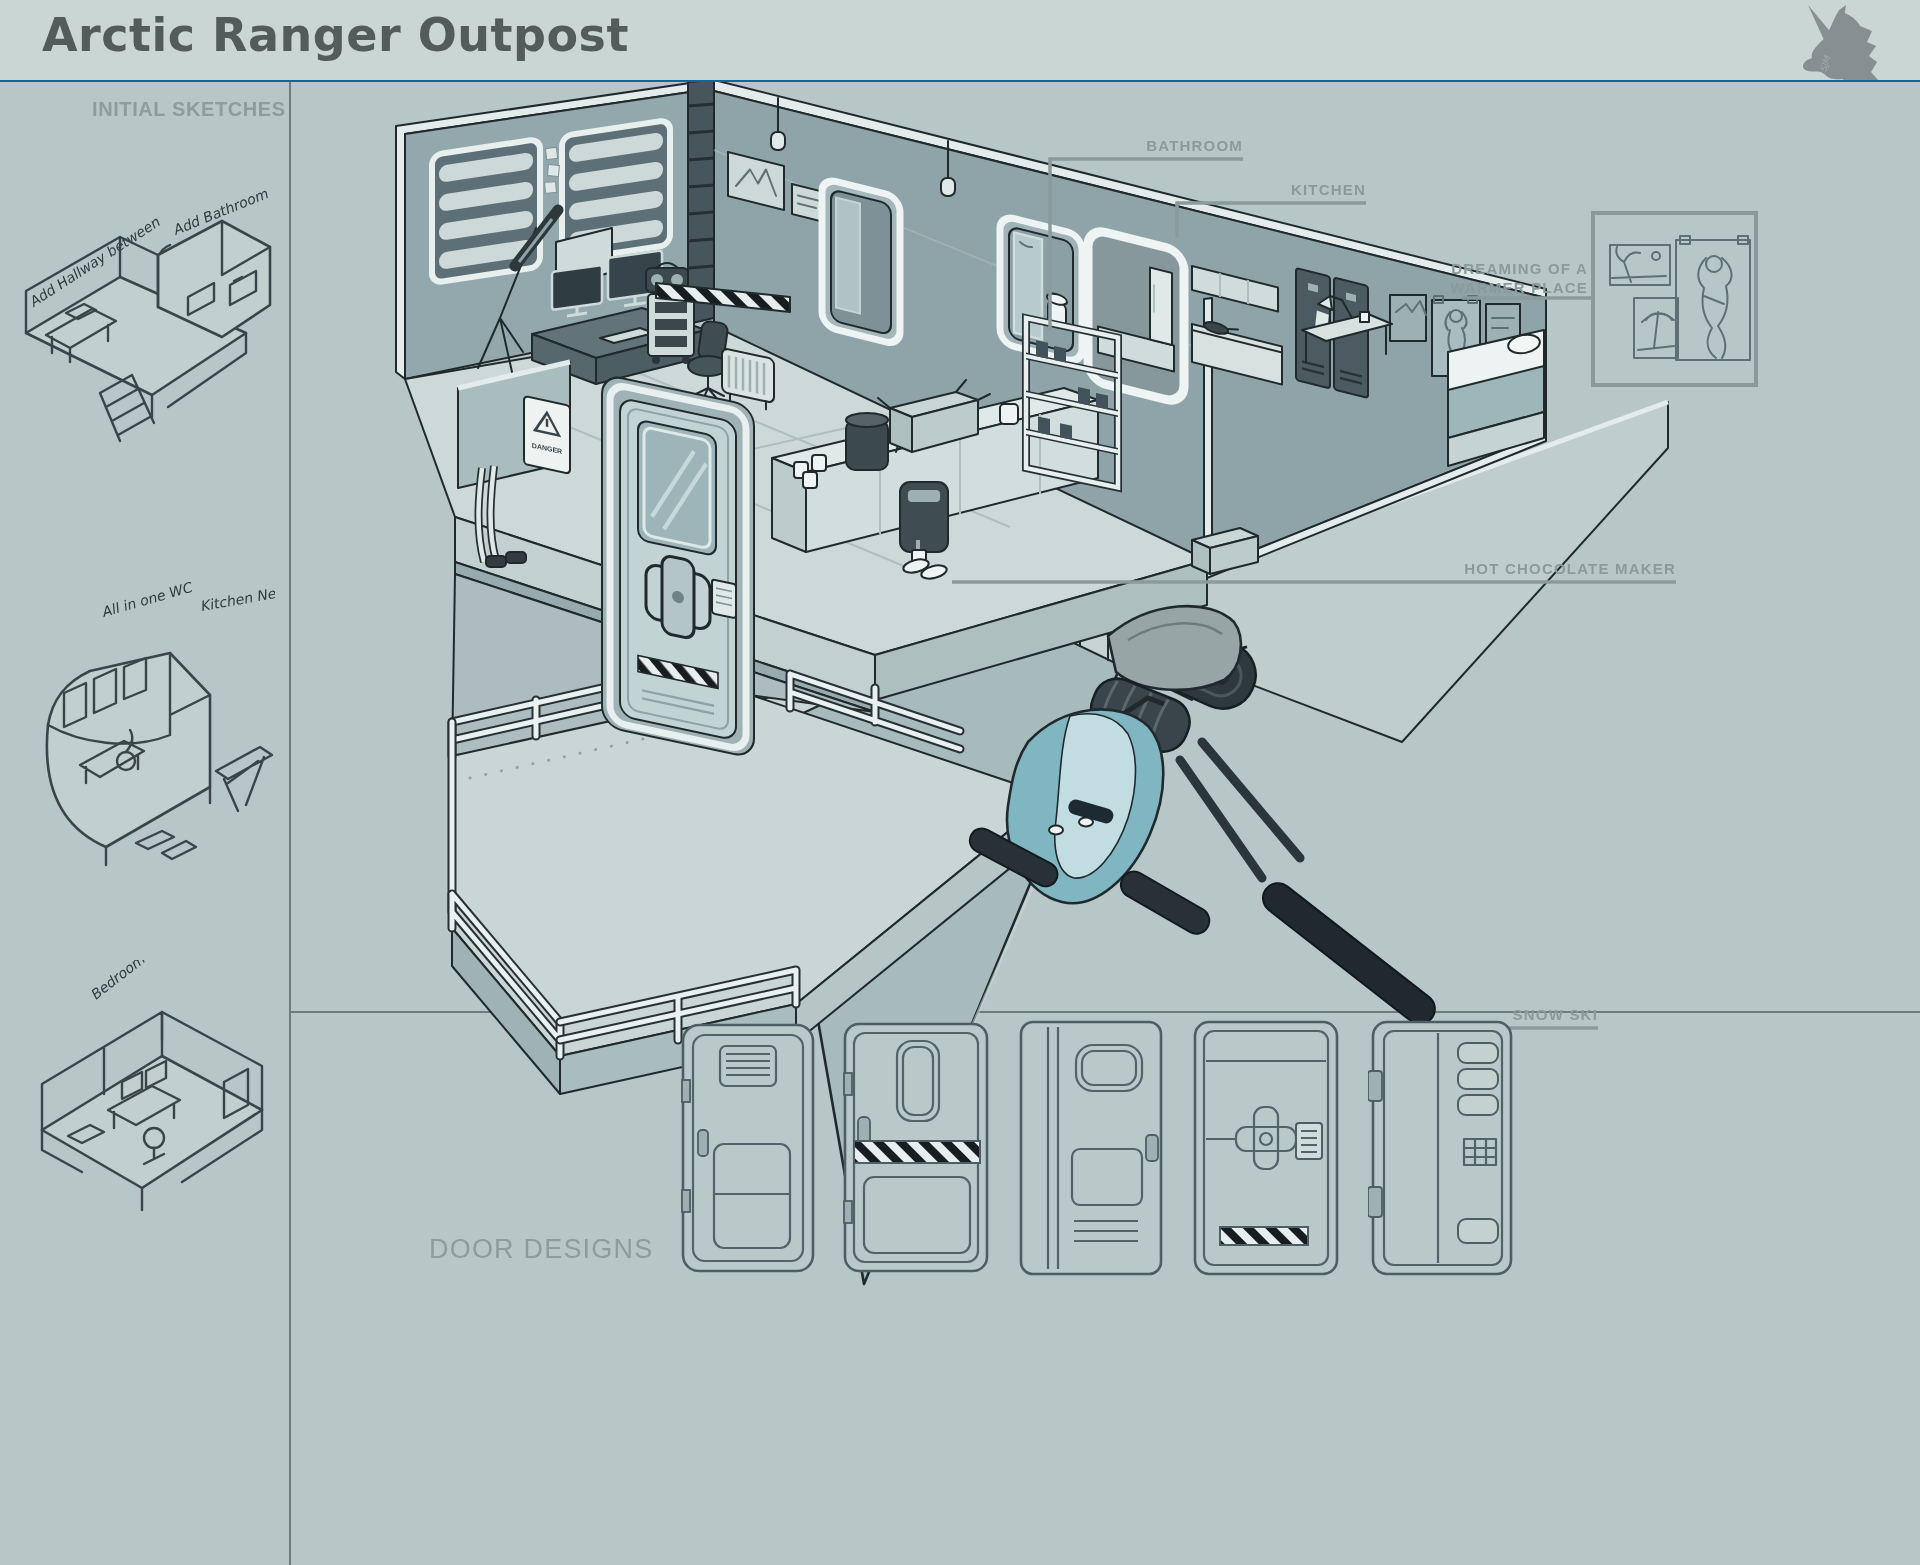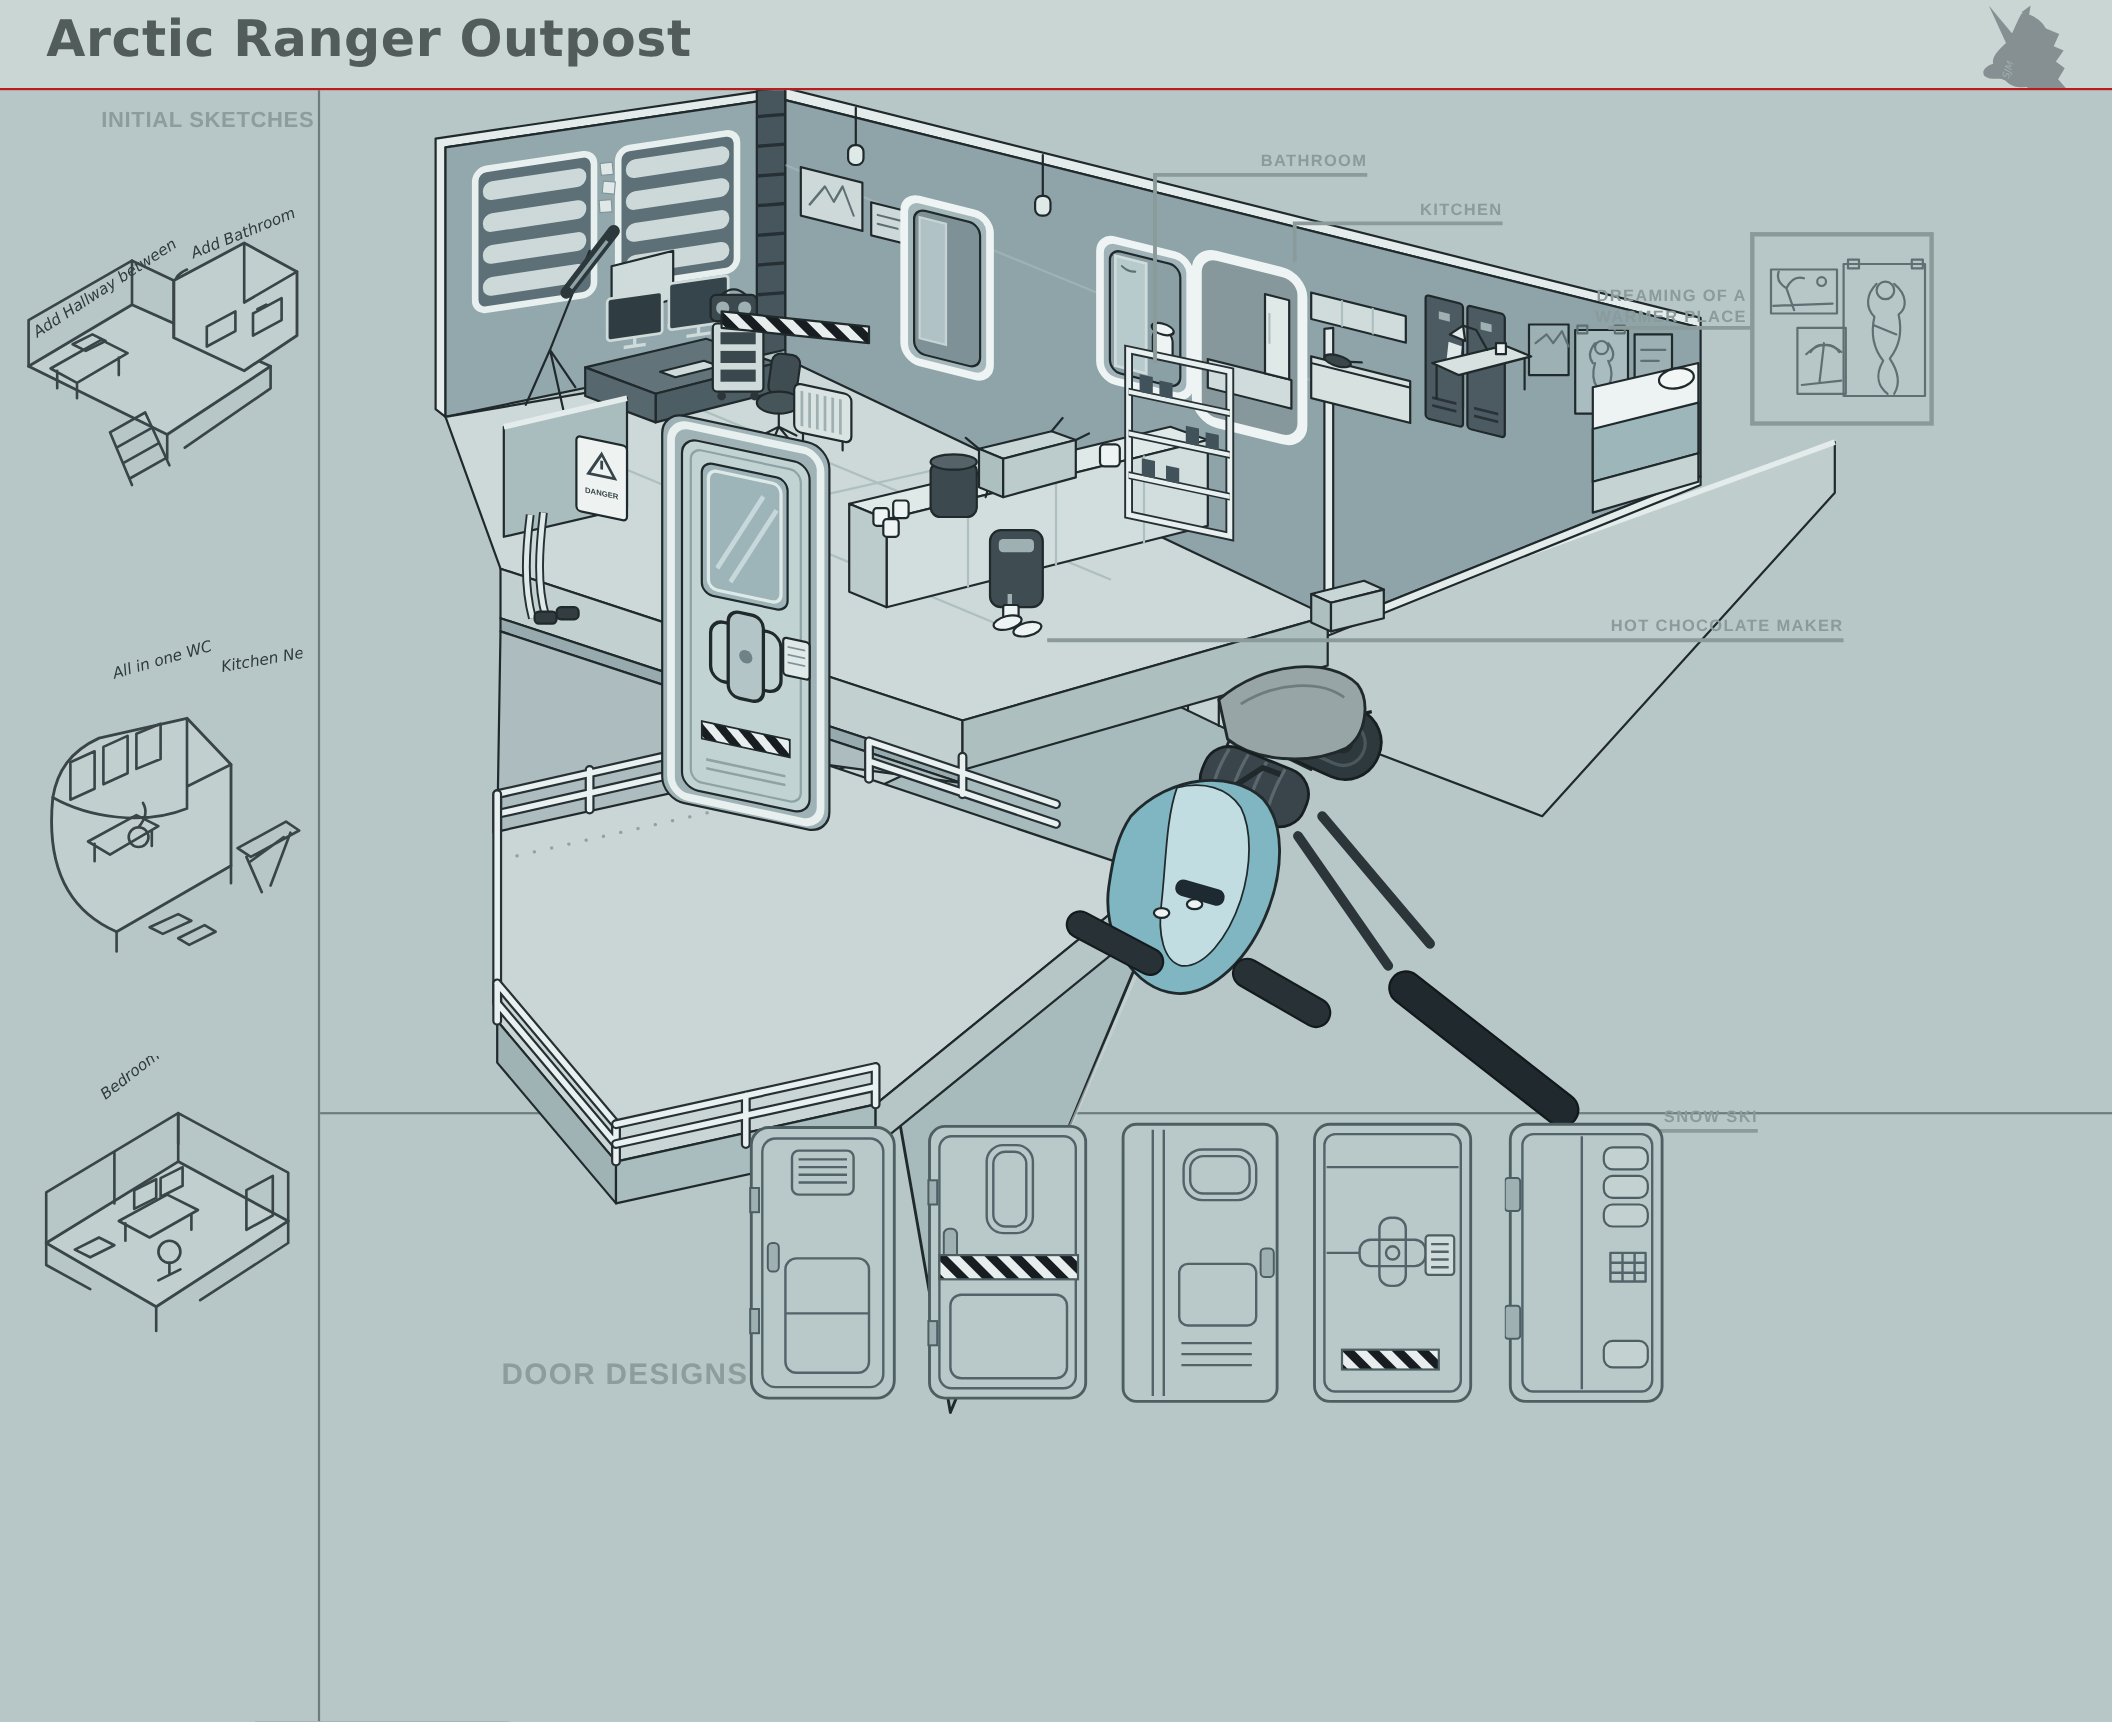--- a/index.html
+++ b/index.html
@@ -1,27 +1,27 @@
 <!DOCTYPE html>
 <html><head>
 <meta charset="utf-8">
 <style>
   html,body{margin:0;padding:0;background:#9aa9a9;}
   .page{position:relative;width:1920px;height:1565px;background:#b7c7c7;overflow:hidden;
         font-family:"Liberation Sans",sans-serif;}
   .header{position:absolute;left:0;top:0;width:1920px;height:82px;background:#c9d6d3;
-          border-bottom:2px solid #b91c1c;box-sizing:border-box;}
+          border-bottom:2px solid #0369a1;box-sizing:border-box;}
   .page-title{position:absolute;left:42px;top:8px;font-size:46px;font-weight:600;color:#525c5a;
           letter-spacing:.5px;font-family:"DejaVu Sans","Liberation Sans",sans-serif;}
   .logo{position:absolute;right:38px;top:4px;}
   .v-divider{position:absolute;left:289px;top:82px;width:2px;height:1483px;background:#6e7c7c;}
   .h-divider{position:absolute;left:291px;top:1011px;width:1629px;height:2px;background:#6e7c7c;}
   .sidebar-title{position:absolute;left:60px;top:98px;font-size:20px;font-weight:700;color:#8d9c9c;
           letter-spacing:.6px;margin-left:32px;}
-  .doors-title{position:absolute;left:456px;top:1234px;font-size:27px;font-weight:700;color:#8d9c9c;
+  .doors-title{position:absolute;left:429px;top:1234px;font-size:27px;font-weight:400;color:#8d9c9c;
           letter-spacing:1.2px;}
   .sketch{position:absolute;}
   .main-illo{position:absolute;left:290px;top:82px;}
   .door{position:absolute;}
   
   .ink{stroke:#20292c;stroke-width:2;stroke-linejoin:round;stroke-linecap:round;}
   .ink3{stroke:#20292c;stroke-width:2.6;stroke-linejoin:round;stroke-linecap:round;}
   .lt{stroke:#aebfbf;stroke-width:2;fill:none;}
   .pipe-o{fill:none;stroke:#273135;stroke-width:9;stroke-linecap:round;}
   .pipe{fill:none;stroke:#e9f1f0;stroke-width:5;stroke-linecap:round;}

